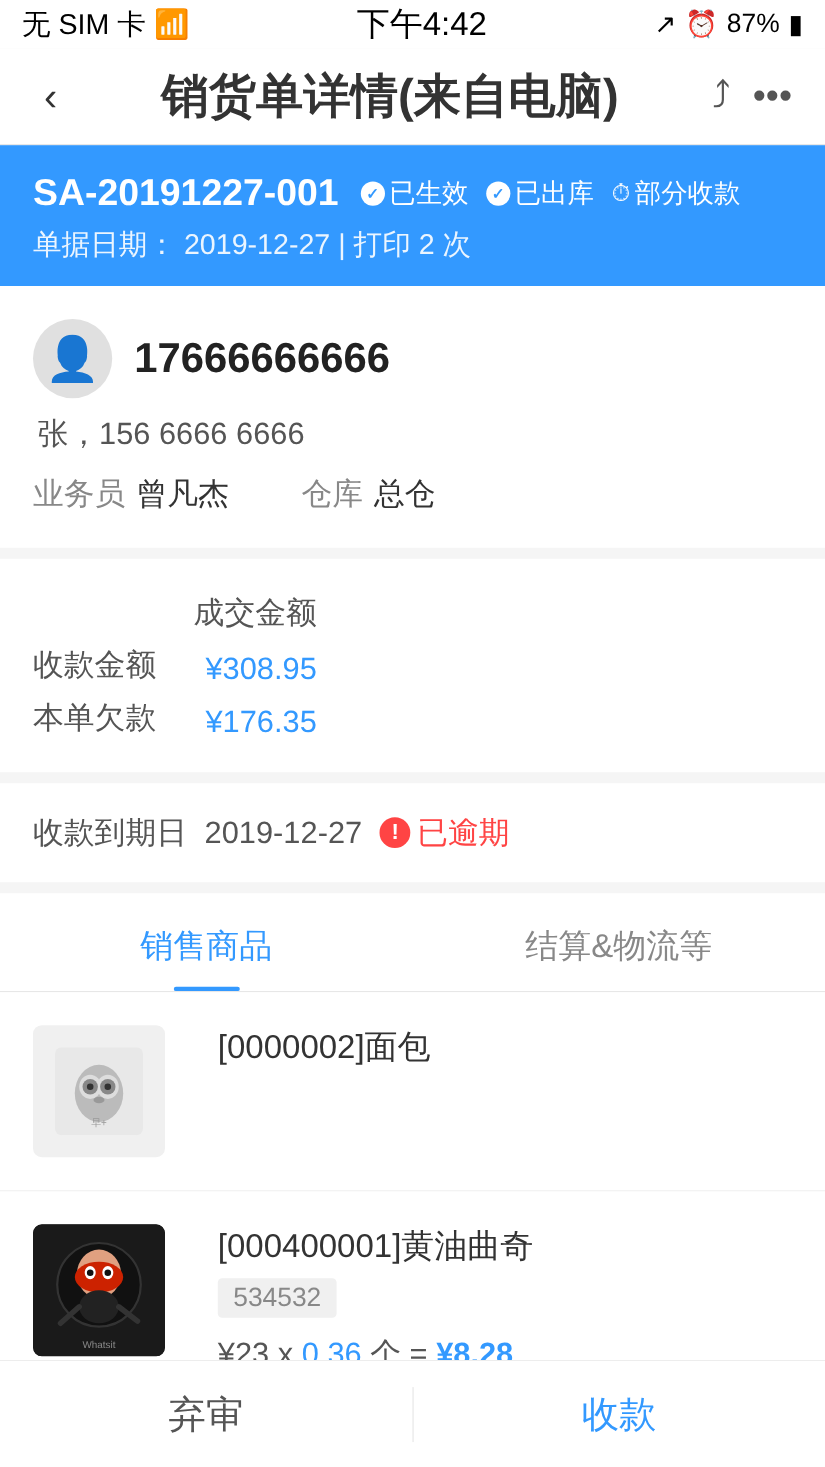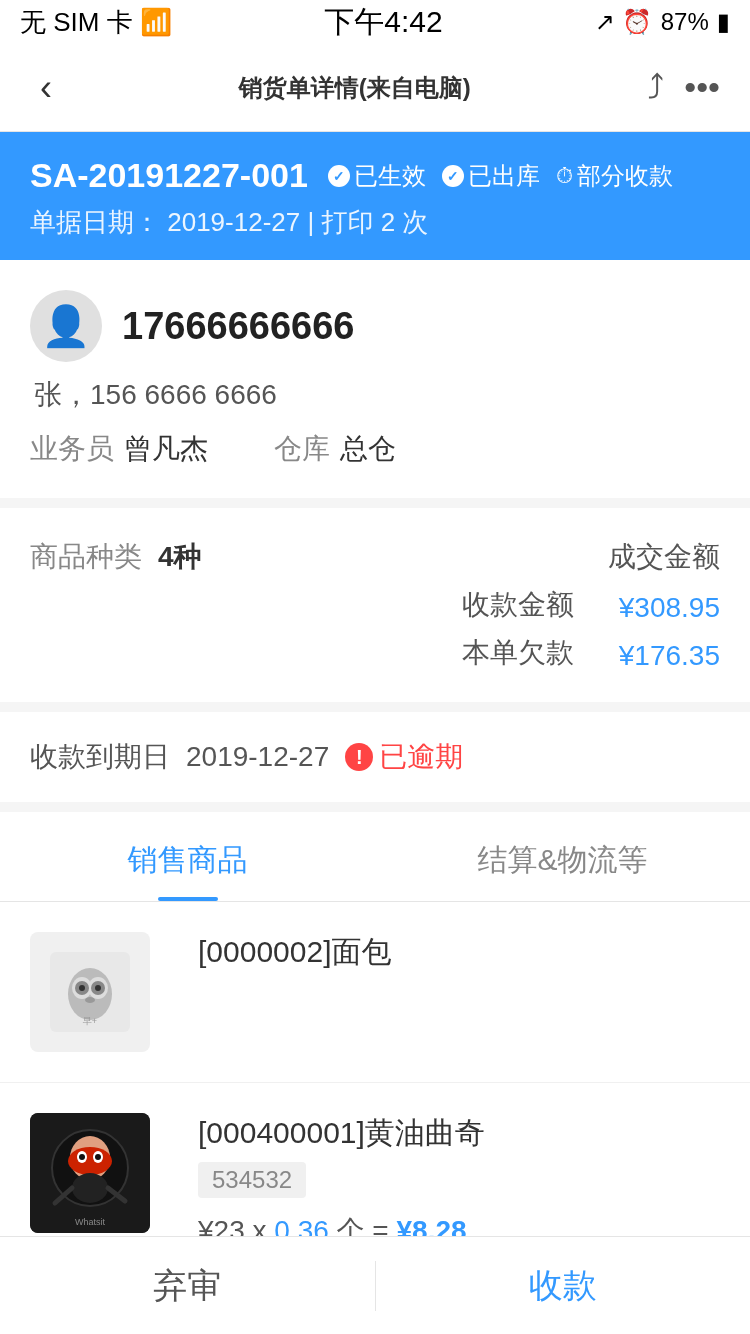--- a/index.html
+++ b/index.html
@@ -36,21 +36,21 @@
       padding: 0 30px;
       border-bottom: 1px solid #e5e5e5;
     }
     .nav-back {
       font-size: 36px;
       color: #333;
       cursor: pointer;
       padding: 10px;
     }
     .nav-title {
-      font-size: 24px;
+      font-size: 43px;
       font-weight: 600;
       color: #333;
     }
     .nav-actions {
       display: flex;
       align-items: center;
       gap: 20px;
     }
     .nav-icon {
       font-size: 34px;
@@ -424,24 +424,20 @@
     </div>
     <div class="meta-item">
       <span class="meta-label">仓库</span>
       <span class="meta-value">总仓</span>
     </div>
   </div>
 </div>
 
 <div class="stats-section">
   <div class="stats-row">
-    <div class="stats-left">
-      <span class="stats-label">商品种类</span>
-      <span class="stats-count">4种</span>
-    </div>
     <div class="stats-right">
       <div class="stats-item">
         <span class="stats-item-label">成交金额</span>
       </div>
       <div class="stats-item">
         <span class="stats-item-label">收款金额</span>
         <span class="stats-item-value">¥308.95</span>
       </div>
       <div class="stats-item">
         <span class="stats-item-label">本单欠款</span>

